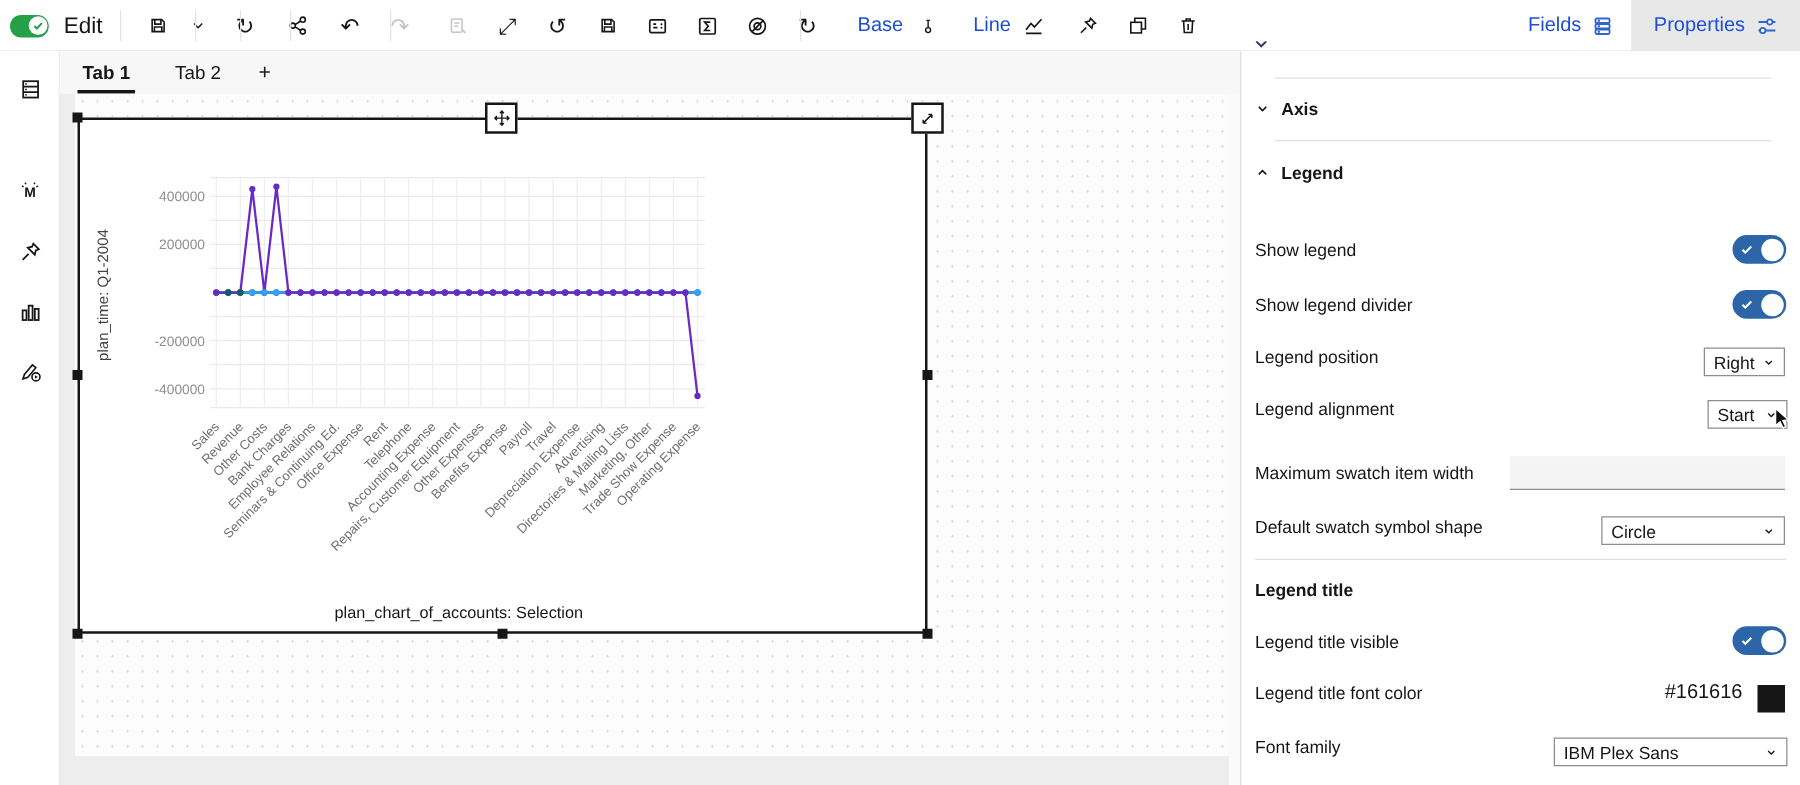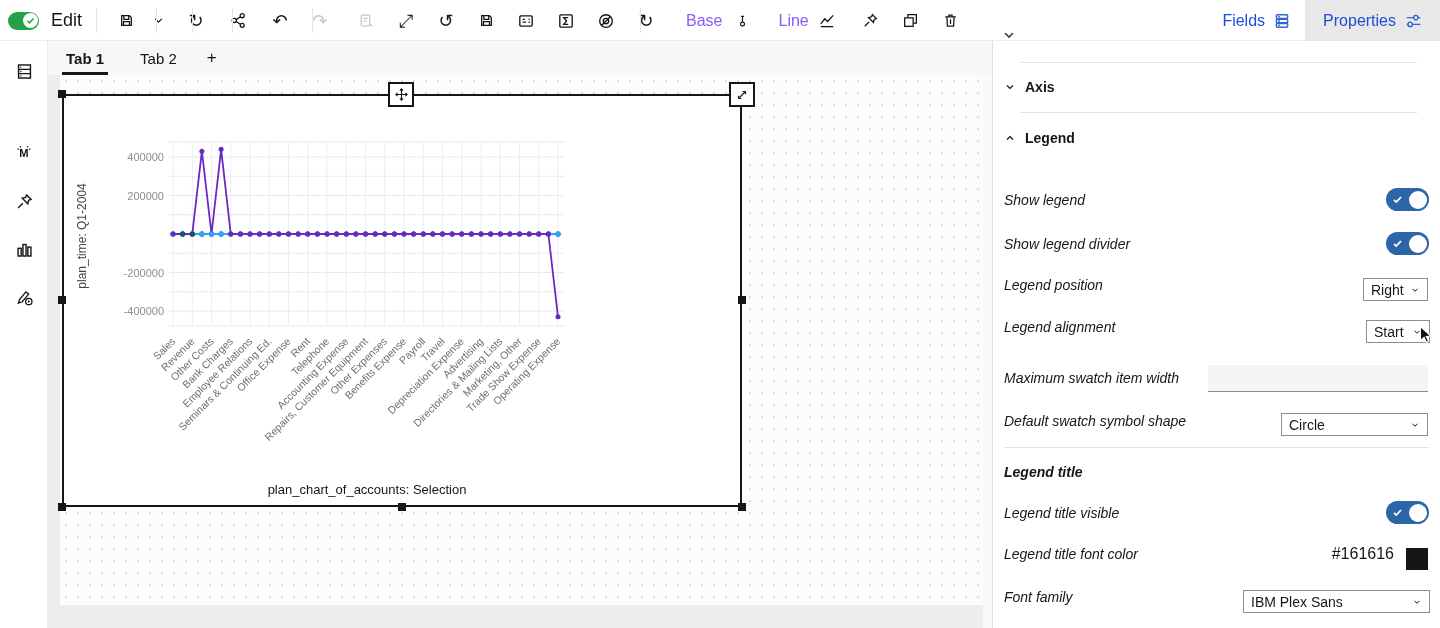--- a/index.html
+++ b/index.html
@@ -10,21 +10,21 @@
   
   #topbar { position:absolute; left:0; top:0; width:1440px; height:41px; background:#fff; border-bottom:1px solid #ececec; }
   .tb-left { position:absolute; left:0; top:0; height:41px; display:flex; align-items:center; }
   .edit-toggle { width:31px; height:18px; border-radius:9px; background:#24a148; position:relative; margin-left:8px; }
   .edit-knob { position:absolute; right:1.5px; top:1.5px; width:15px; height:15px; background:#fff; border-radius:50%; display:flex; align-items:center; justify-content:center; }
   .edit-label { font-size:18px; margin-left:12px; }
   .tbtn { width:32px; height:32px; display:flex; align-items:center; justify-content:center; cursor:pointer; }
   .tglyph { font-size:18px; line-height:1; color:#161616; }
   .tglyph.dis { color:#c6c6c6; }
   .sep { position:absolute; top:8px; width:1px; height:25px; background:#e4e4e4; }
-  .tb-word { font-size:16px; color:#8b5cf6; }
+  .tb-word { font-size:16px; color:#1d4ed8; }
   .tb-right { position:absolute; right:0; top:0; height:41px; display:flex; align-items:stretch; }
   .side-tab { display:flex; align-items:center; gap:8px; padding:0 14px; font-size:16px; color:#1d4ed8; cursor:pointer; }
   .side-tab.active { background:#e8e8e8; padding:12px 18px; }
   .panel-peek { position:absolute; left:1004px; top:33px; }
 
   
   #leftrail { position:absolute; left:0; top:41px; width:48px; height:587px; background:#fff; border-right:1px solid #ececec; }
   .rail-btn { position:absolute; left:8px; width:32px; height:32px; display:flex; align-items:center; justify-content:center; cursor:pointer; }
 
   
@@ -51,21 +51,21 @@
   .lg-lab { font-size:12.5px; color:#5a5a5a; }
 
   .handle { position:absolute; width:8px; height:8px; background:#161616; }
   .hbox { position:absolute; width:26px; height:25px; background:#fff; border:2px solid #161616; display:flex; align-items:center; justify-content:center; cursor:pointer; }
 
   
   #panel { position:absolute; left:992px; top:41px; width:448px; height:587px; background:#fff; border-left:1px solid #e0e0e0; }
   .p-div { position:absolute; left:27px; width:397px; height:1px; background:#e0e0e0; }
   .p-div.full { left:11px; width:425px; }
   .p-sec { position:absolute; left:11px; display:flex; align-items:center; gap:9px; font-size:14px; font-weight:bold; cursor:pointer; }
-  .p-label { position:absolute; left:11px; transform:translateY(-50%); font-size:14px; color:#161616;font-style:italic; }
+  .p-label { position:absolute; left:11px; transform:translateY(-50%); font-size:14px; color:#161616; }
   .p-label.bold { font-weight:bold; }
   .toggle { position:absolute; right:11px; width:43px; height:23px; border-radius:12px; background:#2d66a8; cursor:pointer; }
   .t-knob { position:absolute; right:2.5px; top:2.5px; width:18px; height:18px; border-radius:50%; background:#fff; }
   .t-check { position:absolute; left:6px; top:6px; }
   .dd { position:absolute; border:1px solid #8d8d8d; background:#fff; height:23px; display:flex; align-items:center; justify-content:space-between; padding:8px 7px; font-size:14px; cursor:pointer; }
   .ipt { position:absolute; background:#f4f4f4; border:none; border-bottom:1px solid #8d8d8d; height:27px; width:220px; right:12px; font-size:14px; padding:0 8px; }
   .color-val { position:absolute; right:46px; transform:translateY(-50%); font-size:16px; }
   .swatch { position:absolute; right:12px; width:22px; height:22px; background:#161616; cursor:pointer; }
   #cursor { position:absolute; left:1418px; top:326px; z-index:50; pointer-events:none; }
 </style>

